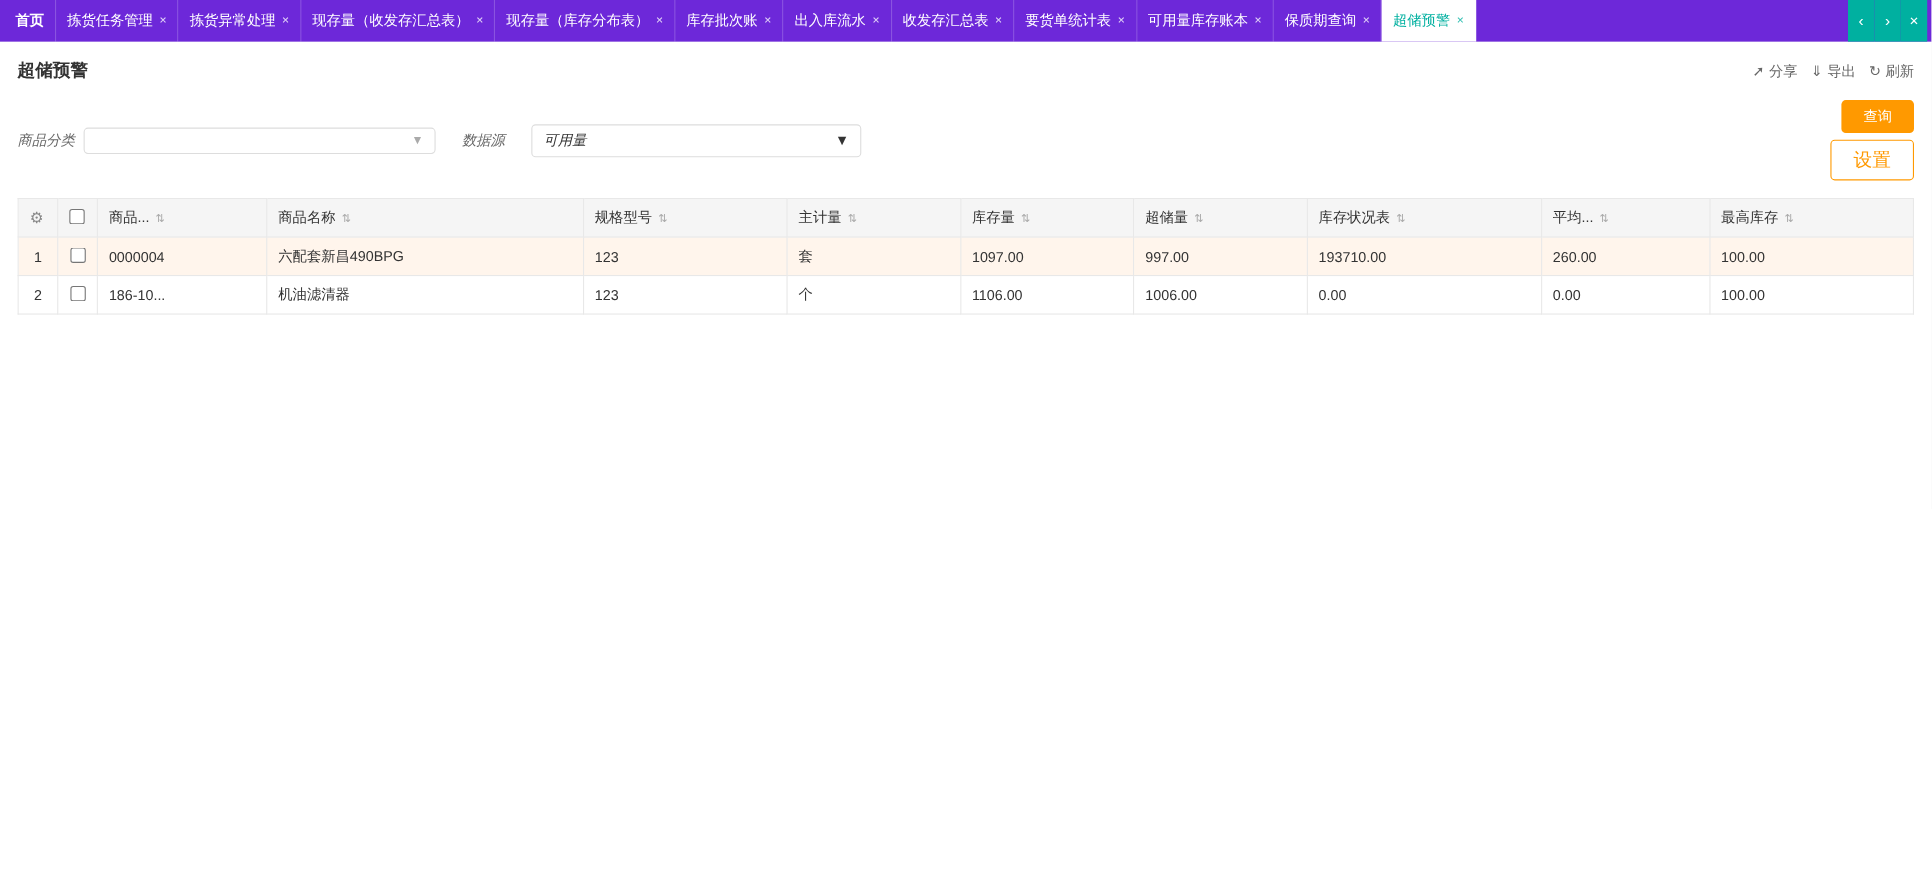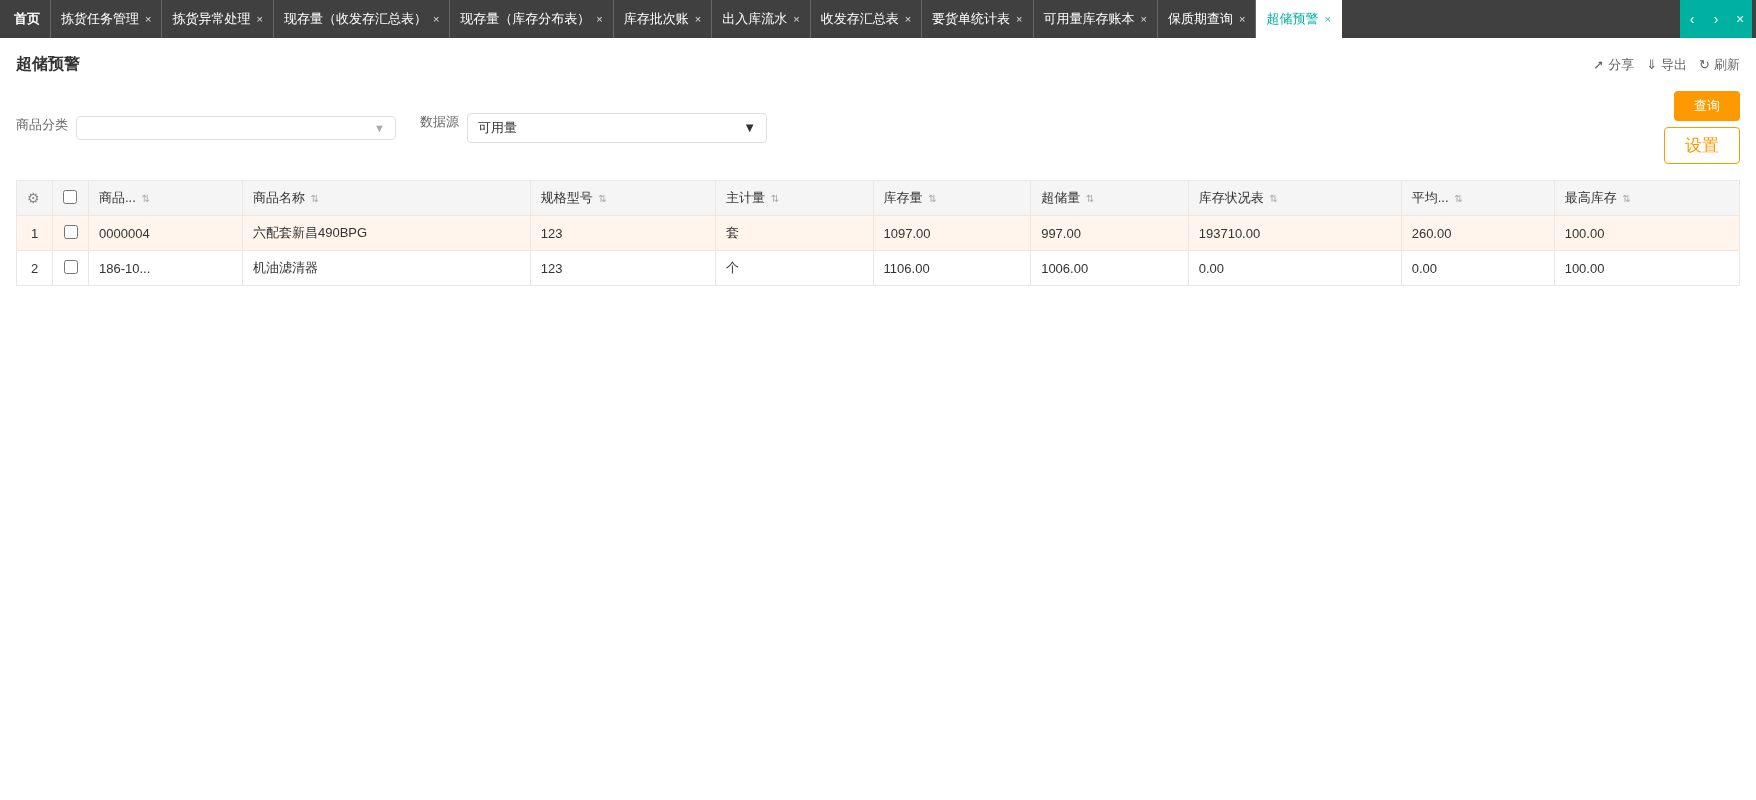--- a/index.html
+++ b/index.html
@@ -2,21 +2,21 @@
 <html><head>
   <meta charset="utf-8">
   <style>
     * { margin: 0; padding: 0; box-sizing: border-box; }
     body { font-family: 'Microsoft YaHei', Arial, sans-serif; font-size: 13px; background: #f5f5f5; color: #333; }
 
     
     .top-nav {
       display: flex;
       align-items: center;
-      background: #404040;
+      background: #6d28d9;
       height: 38px;
       padding: 0 4px;
       overflow: hidden;
     }
     .nav-tab {
       display: flex;
       align-items: center;
       height: 38px;
       padding: 0 10px;
       color: #fff;
@@ -89,21 +89,23 @@
 
     
     .filter-row {
       display: flex;
       align-items: center;
       gap: 24px;
       margin-bottom: 16px;
     }
     .filter-item {
       display: flex;
+      align-items: center;
       gap: 8px;
+      font-style: italic;
     }
     .filter-label {
       color: #666;
       white-space: nowrap;
       font-size: 13px;
     }
     .filter-select {
       display: flex;
       align-items: center;
       border: 1px solid #ddd;
@@ -120,20 +122,21 @@
     .filter-select-datasource {
       display: flex;
       align-items: center;
       border: 1px solid #ddd;
       border-radius: 4px;
       padding: 5px 10px;
       min-width: 300px;
       cursor: pointer;
       background: #fff;
       justify-content: space-between;
+      margin-left: 16px;
     }
     .datasource-value { color: #333; }
 
     .btn-query {
       background: #f90;
       color: #fff;
       border: none;
       border-radius: 4px;
       padding: 6px 20px;
       cursor: pointer;

